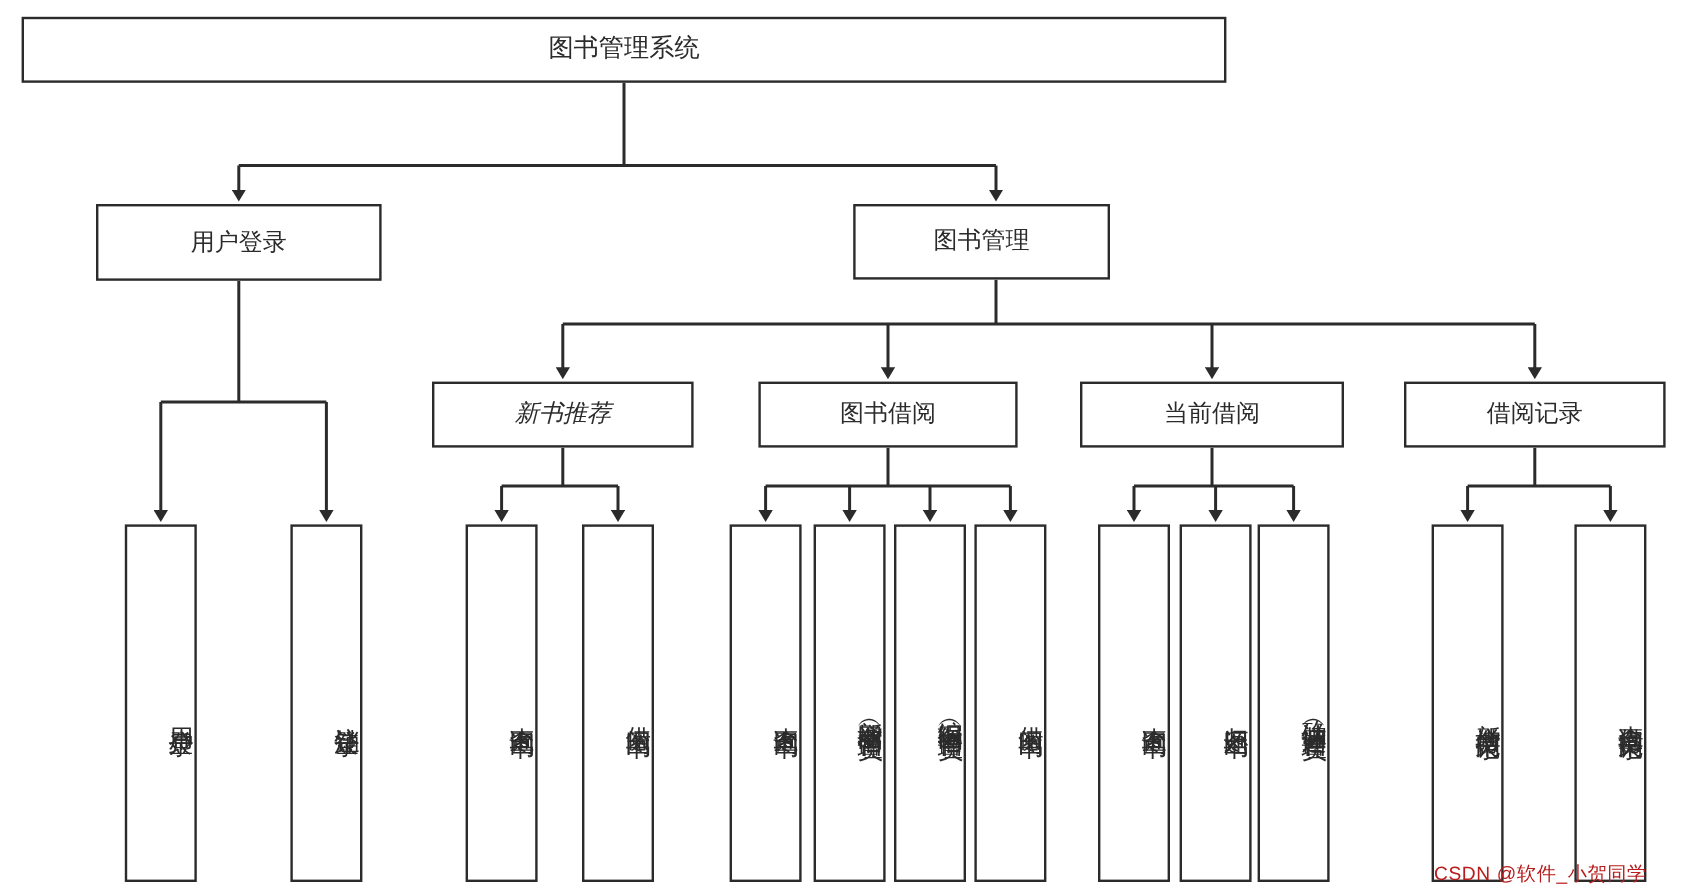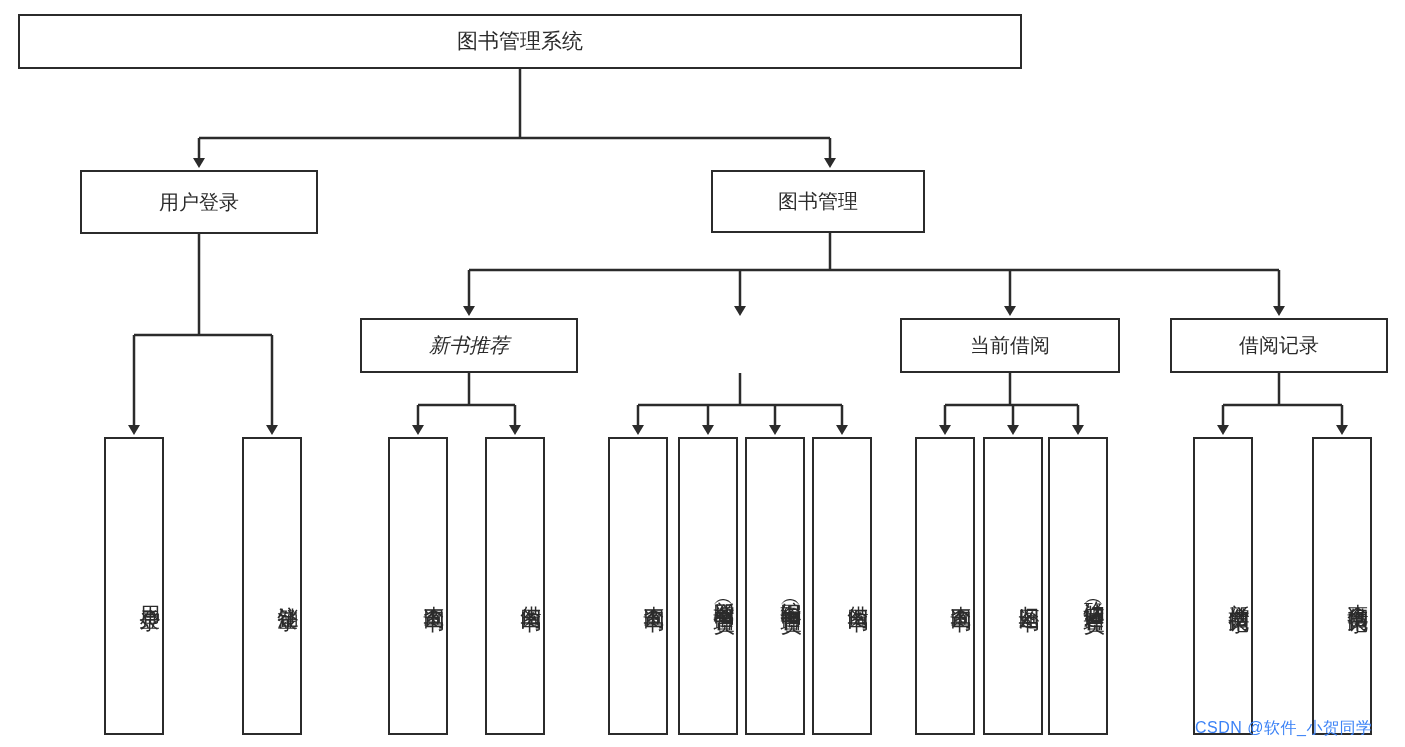--- a/index.html
+++ b/index.html
@@ -57,21 +57,21 @@
     letter-spacing: 2px;
   }
   .node.leaf .txt {
     writing-mode: vertical-rl;
     text-orientation: upright;
     letter-spacing: 2px;
     white-space: nowrap;
   }
   .watermark {
     position: absolute;
-    color: #3b82f6;
+    color: #b91c1c;
     font-size: 16px;
     white-space: nowrap;
     letter-spacing: 0.5px;
   }
 </style>
 </head>
 <body>
 
 <div id="canvas">
 
@@ -132,20 +132,23 @@
   <div class="node lvl2" style="left:80px; top:170px; width:238px; height:64px;">
     <span>用户登录</span>
   </div>
   <div class="node lvl2" style="left:711px; top:170px; width:214px; height:63px;text-align:right;">
     <span>图书管理</span>
   </div>
 
   <div class="node lvl3" style="left:360px; top:318px; width:218px; height:55px;font-style:italic;">
     <span>新书推荐</span>
   </div>
+  <div class="node lvl3" style="left:632px; top:318px; width:216px; height:55px;">
+    <span>图书借阅</span>
+  </div>
   <div class="node lvl3" style="left:900px; top:318px; width:220px; height:55px;justify-content:center;">
     <span>当前借阅</span>
   </div>
   <div class="node lvl3" style="left:1170px; top:318px; width:218px; height:55px;">
     <span>借阅记录</span>
   </div>
 
   <div class="node leaf" style="left:104px; top:437px; width:60px; height:298px;">
     <span class="txt">用户登录</span>
   </div>

